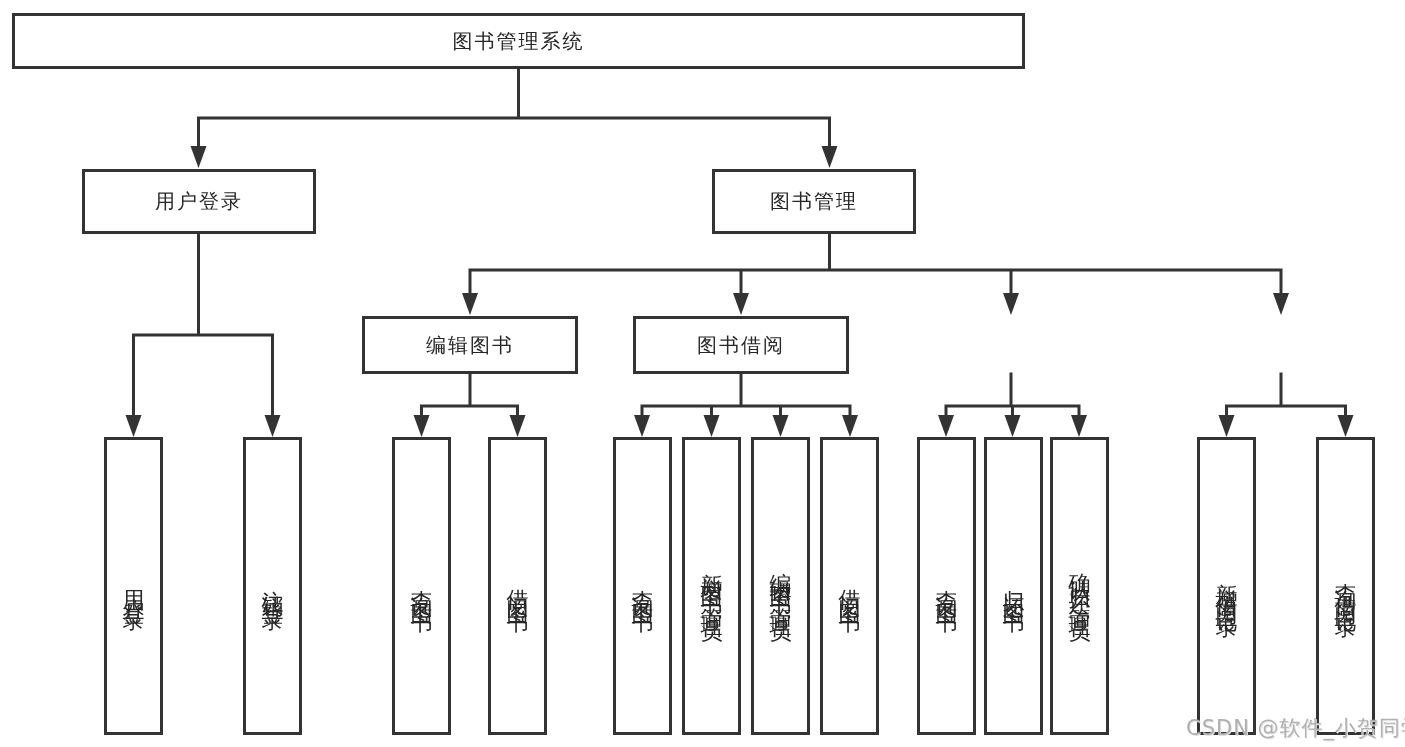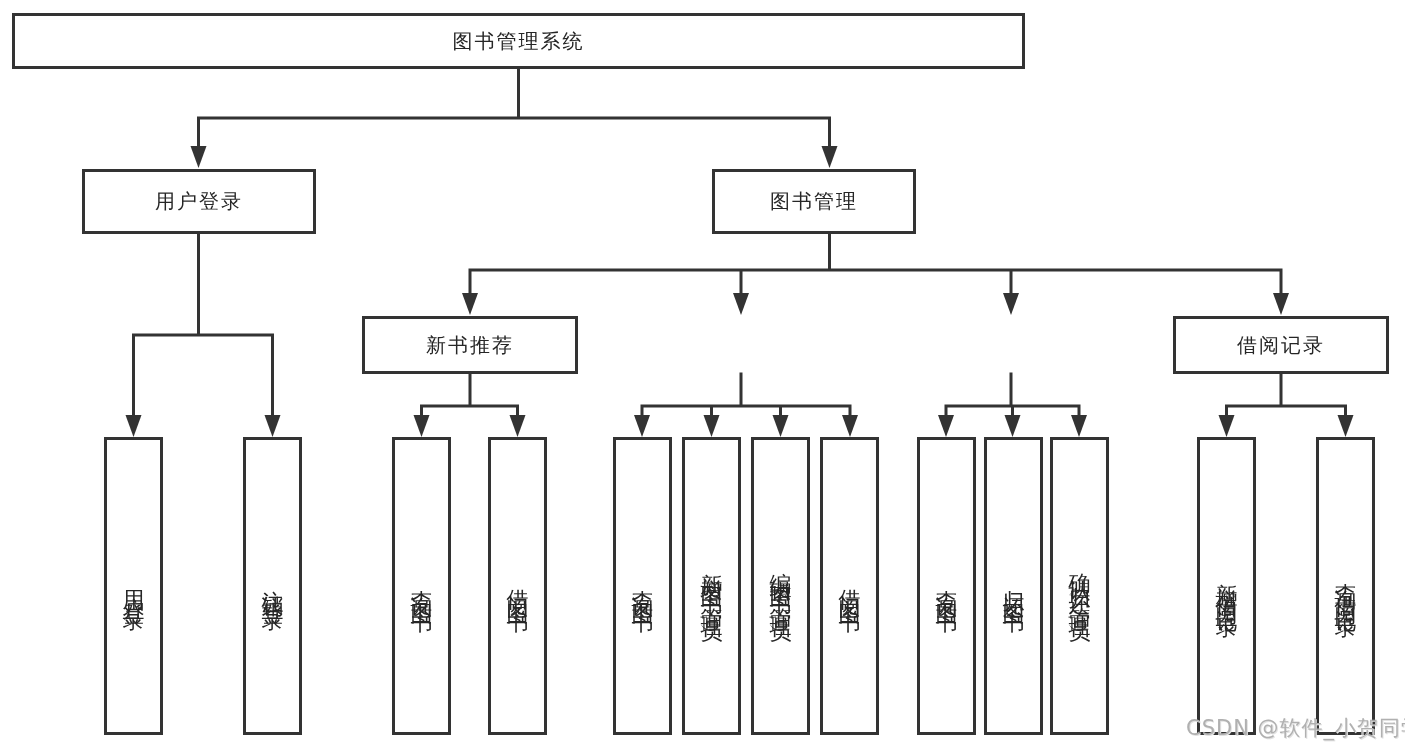--- a/index.html
+++ b/index.html
@@ -118,22 +118,22 @@
       <polygon points="1218.5,415 1234.5,415 1226.5,437"></polygon>
       <polygon points="1337.5,415 1353.5,415 1345.5,437"></polygon>
     </g>
   </svg>
 
   <div class="node h root-node">图书管理系统</div>
 
   <div class="node h n-user-login">用户登录</div>
   <div class="node h n-book-mgmt">图书管理</div>
 
-  <div class="node h n-l3 n-new-book">新书推荐</div>
-  <div class="node h n-l3 n-borrow-rec">借阅记录</div>
+  <div class="node h n-l3 n-new-book">编辑图书</div>
+  <div class="node h n-l3 n-book-borrow">图书借阅</div>
 
   <div class="node v l1">用户登录</div>
   <div class="node v l2">注销登录</div>
   <div class="node v l3">查询图书</div>
   <div class="node v l4">借阅图书</div>
   <div class="node v l5">查询图书</div>
   <div class="node v l6">新增图书（管理员）</div>
   <div class="node v l7">编辑图书（管理员）</div>
   <div class="node v l8">借阅图书</div>
   <div class="node v l9">查询图书</div>

